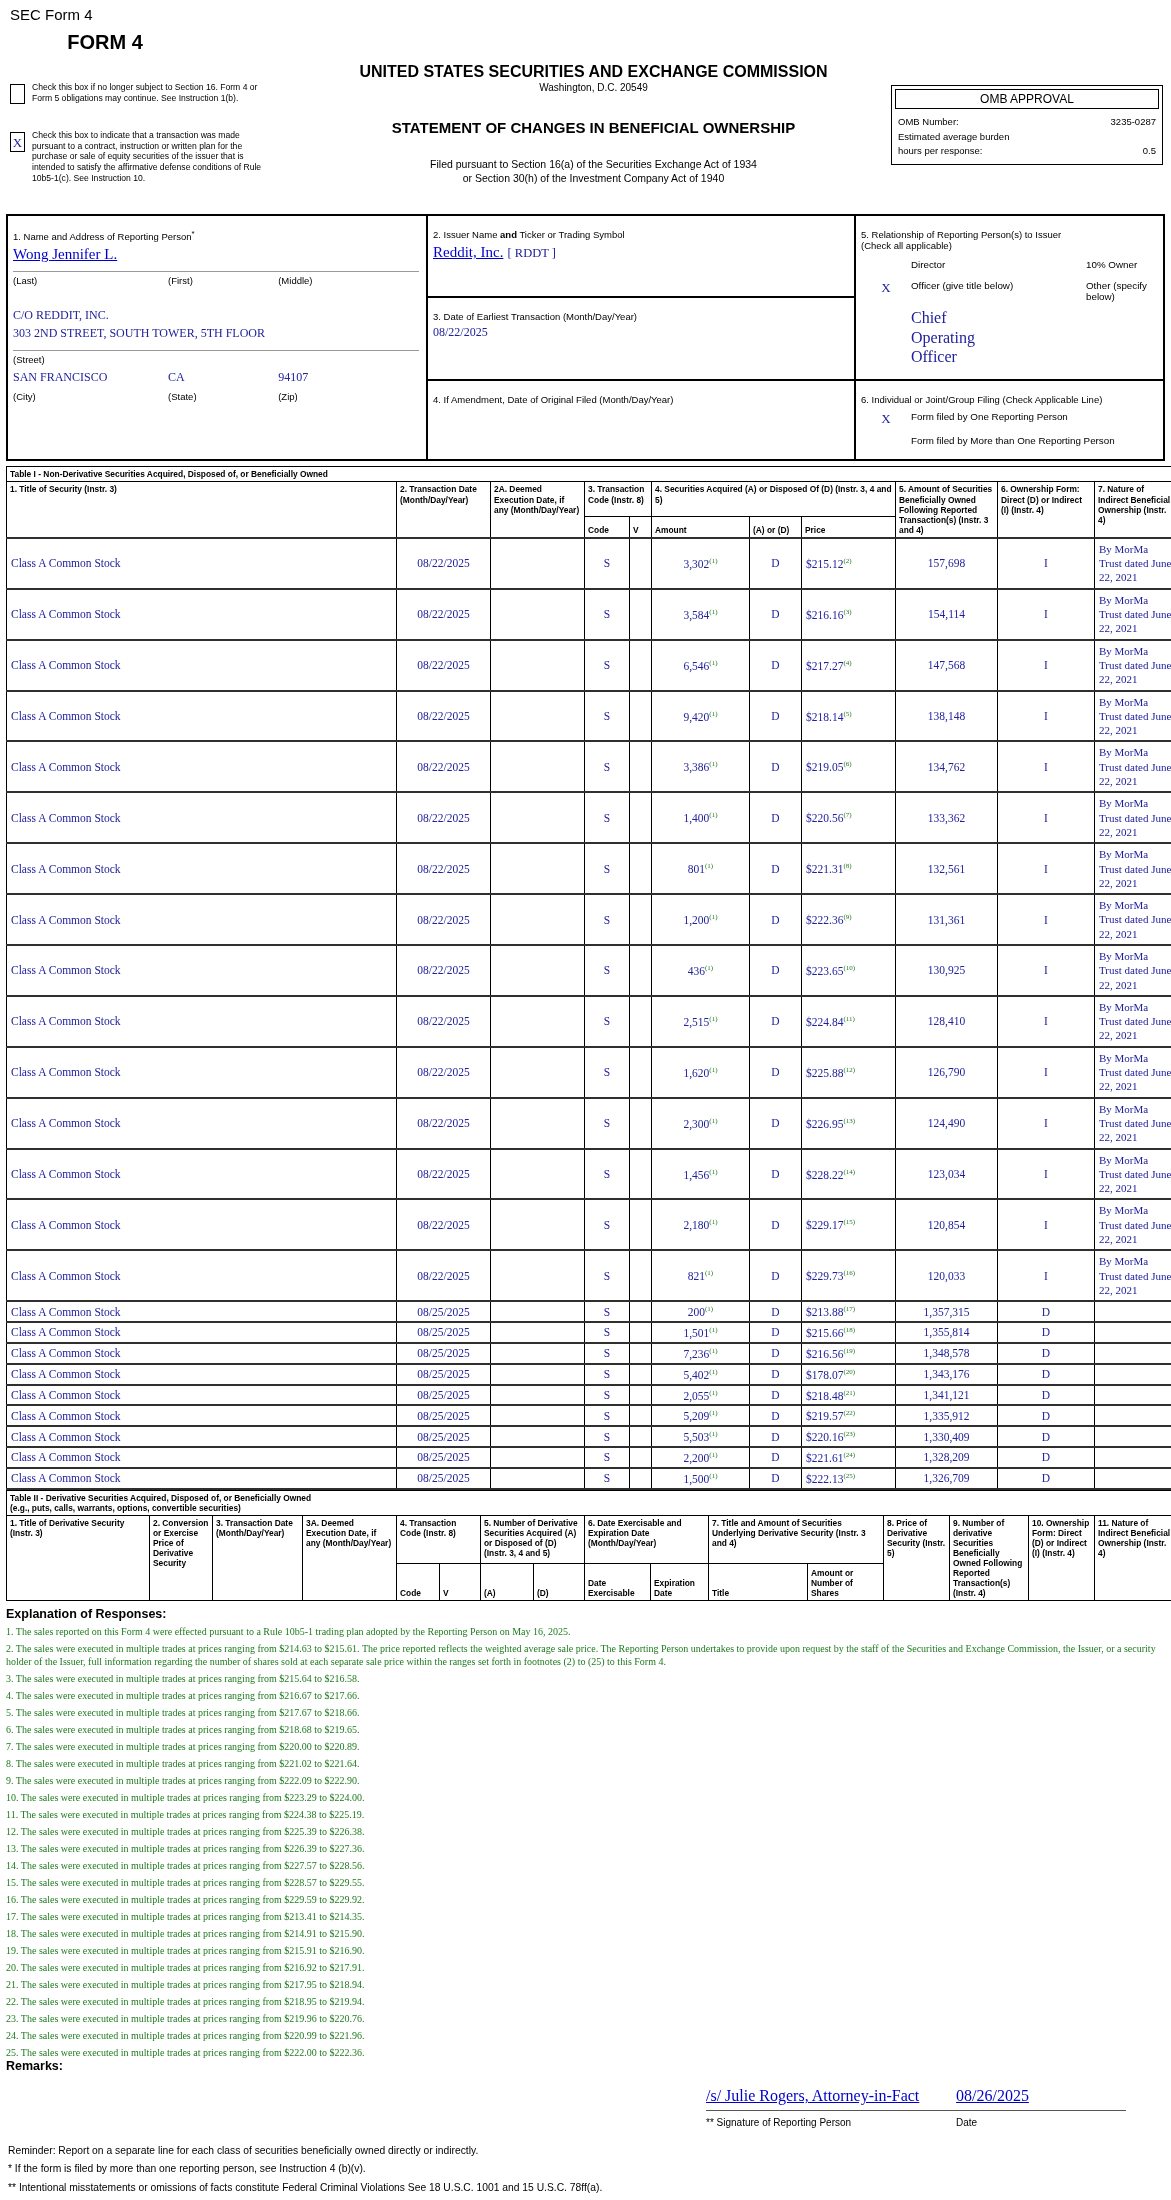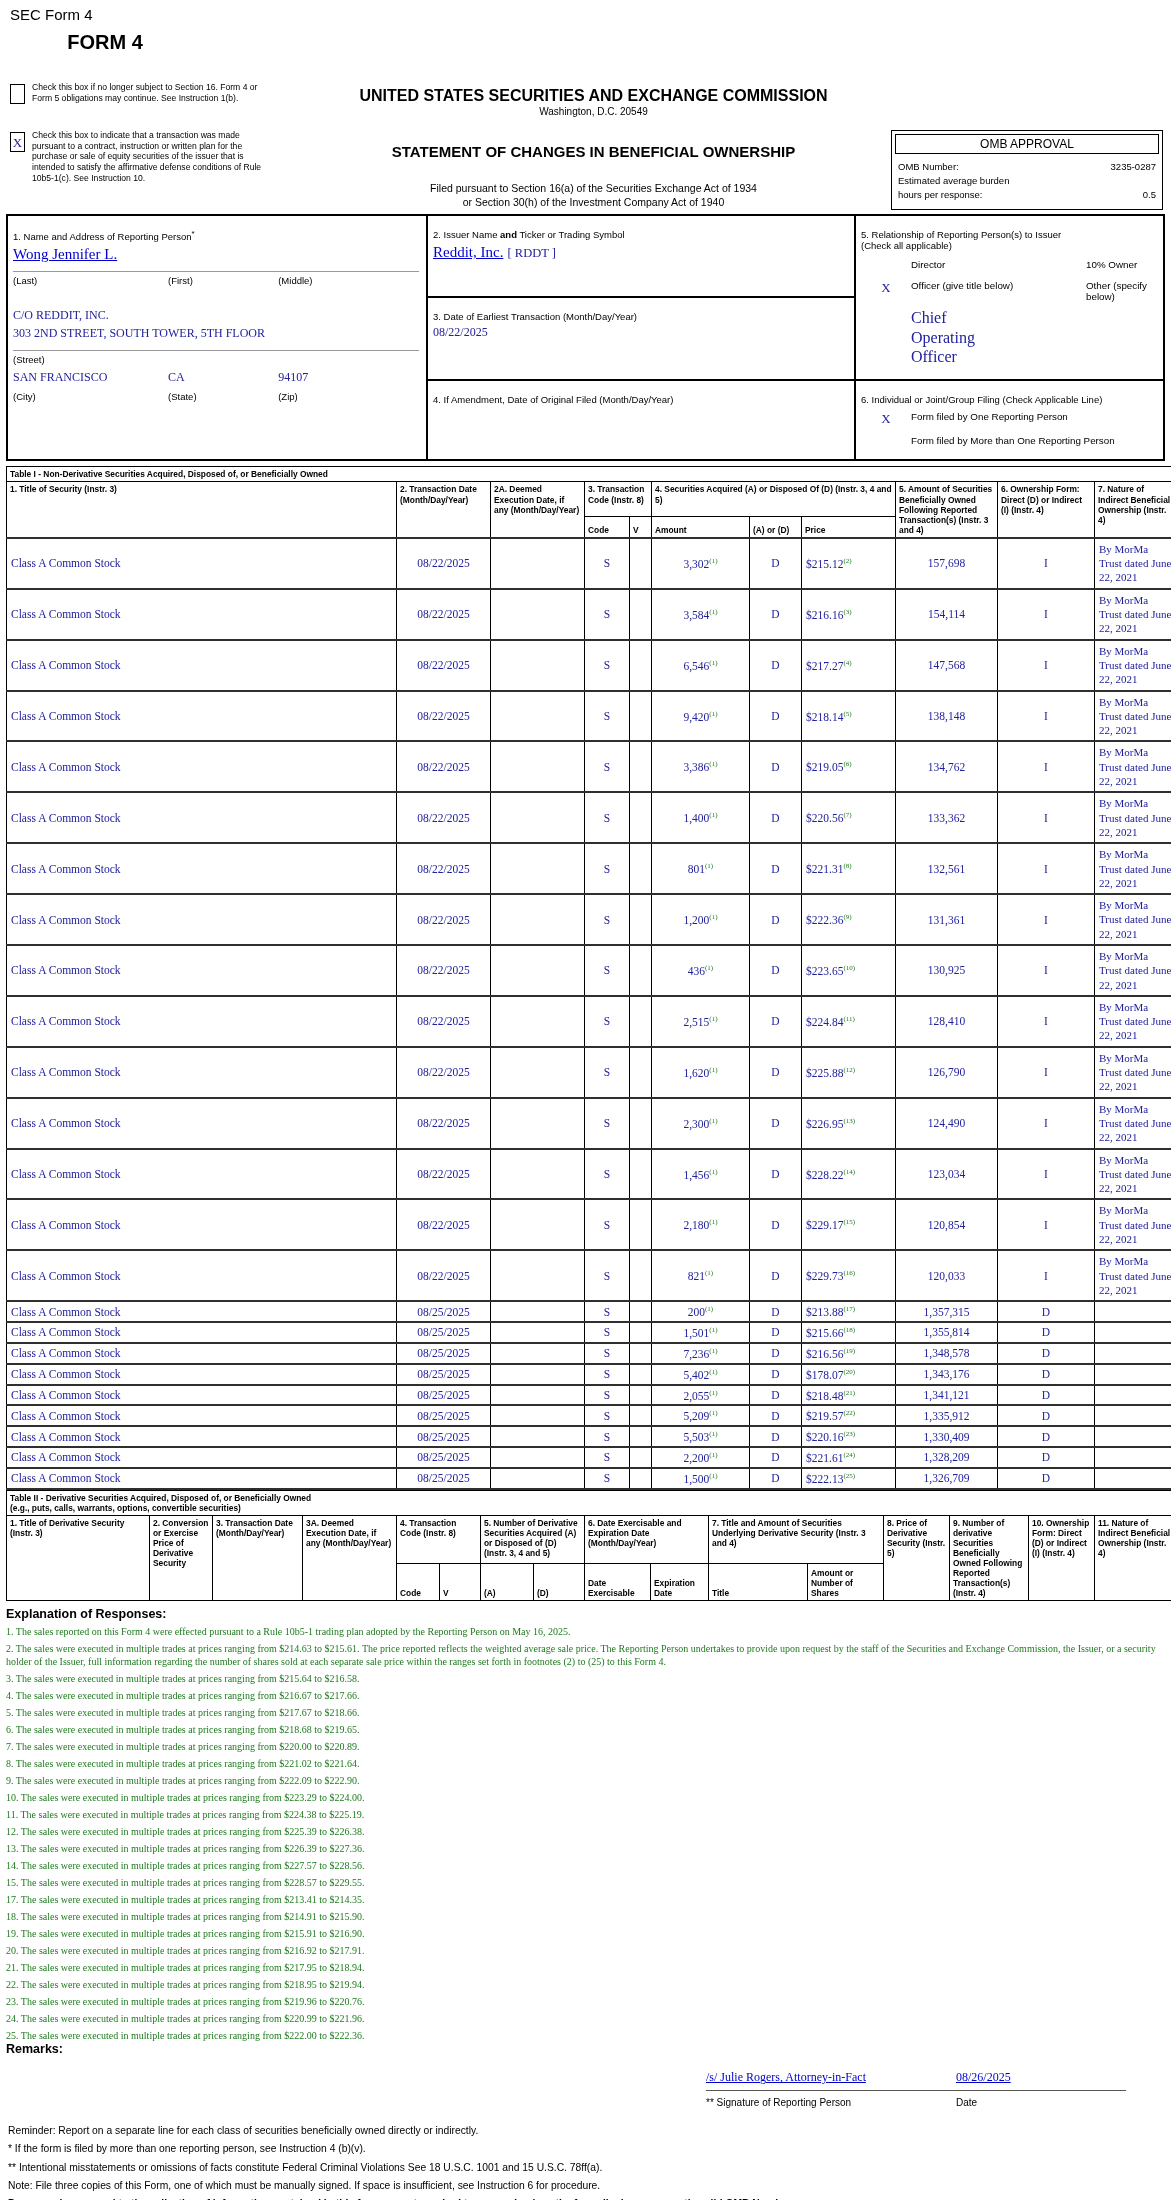--- a/index.html
+++ b/index.html
@@ -6,21 +6,21 @@
     --data-blue:#21219c; --link-blue:#0000cc; --footnote-green:#1f7a1f;
   }
   *{box-sizing:border-box;margin:0;padding:0}
   body{width:1171px;background:#fff;color:#000;font-family:"Liberation Sans",sans-serif;}
   .page{width:1171px;padding:4px 6px 20px 6px;position:relative}
   .serif{font-family:"Liberation Serif",serif;color:var(--data-blue)}
   a.lnk{font-family:"Liberation Serif",serif;color:var(--link-blue);text-decoration:underline;cursor:pointer}
   sup.fnref{color:var(--footnote-green);font-size:7px;font-family:"Liberation Serif",serif}
   
   .top-label{font-size:15px;padding:2px 0 2px 4px}
-  .hdr{display:flex;align-items:flex-end}
+  .hdr{display:flex;align-items:center}
   .hdr-left{width:290px;flex-shrink:0;padding-left:4px}
   .form4{font-size:20px;font-weight:bold;text-align:center;width:190px;margin-top:6px}
   .cb-wrap{margin-top:28px;width:262px}
   .cb-item{display:flex;margin-bottom:26px}
   .cbx{width:15px;height:20px;border:1px solid #000;flex-shrink:0;margin-right:7px;margin-top:2px;
        font-family:"Liberation Serif",serif;color:var(--data-blue);font-size:13px;text-align:center;line-height:20px;cursor:pointer}
   .cb-text{font-size:8.6px;line-height:1.25}
   .hdr-center{flex:1;text-align:center;padding-top:14px}
   .hc-title{font-size:16px;font-weight:bold}
   .hc-sub{font-size:10px;margin-top:1px}
@@ -54,21 +54,21 @@
                    vertical-align:middle;padding:3px 4px;border-bottom:2px solid #2f2f2f;border-top:2px solid #2f2f2f}
   td.c-center{text-align:center}
   td.c-left{text-align:left}
   .t2-titlecell{border:2px solid #000;border-bottom:1px solid #000}
   
   .expl-title{font-size:12.5px;font-weight:bold;margin-top:6px}
   .fn-line{font-family:"Liberation Serif",serif;color:var(--footnote-green);font-size:10px;line-height:1.3;margin-top:4px;max-width:1160px}
   .remarks{font-size:12.5px;font-weight:bold;}
   
   .sig-wrap{margin:14px 0 0 700px;display:grid;grid-template-columns:250px 170px;row-gap:6px}
-  .sig-cell{border-bottom:1px solid #555;padding-bottom:5px;font-size:12px}
+  .sig-cell{border-bottom:1px solid #555;padding-bottom:5px;font-size:16px}
   .sig-label{font-size:10px}
   
   .footer{margin-top:14px;font-size:10.3px;line-height:1.75;padding-left:2px}
   .footer .bold{font-weight:bold}
 </style>
 </head>
 <body>
 
 <div class="page">
 
@@ -640,20 +640,21 @@
   <div class="fn-line"><span>11.</span> <span>The sales were executed in multiple trades at prices ranging from $224.38 to $225.19.</span></div>
 
   <div class="fn-line"><span>12.</span> <span>The sales were executed in multiple trades at prices ranging from $225.39 to $226.38.</span></div>
 
   <div class="fn-line"><span>13.</span> <span>The sales were executed in multiple trades at prices ranging from $226.39 to $227.36.</span></div>
 
   <div class="fn-line"><span>14.</span> <span>The sales were executed in multiple trades at prices ranging from $227.57 to $228.56.</span></div>
 
   <div class="fn-line"><span>15.</span> <span>The sales were executed in multiple trades at prices ranging from $228.57 to $229.55.</span></div>
 
+  <div class="fn-line"><span>16.</span> <span>The sales were executed in multiple trades at prices ranging from $229.59 to $229.92.</span></div>
 
   <div class="fn-line"><span>17.</span> <span>The sales were executed in multiple trades at prices ranging from $213.41 to $214.35.</span></div>
 
   <div class="fn-line"><span>18.</span> <span>The sales were executed in multiple trades at prices ranging from $214.91 to $215.90.</span></div>
 
   <div class="fn-line"><span>19.</span> <span>The sales were executed in multiple trades at prices ranging from $215.91 to $216.90.</span></div>
 
   <div class="fn-line"><span>20.</span> <span>The sales were executed in multiple trades at prices ranging from $216.92 to $217.91.</span></div>
 
   <div class="fn-line"><span>21.</span> <span>The sales were executed in multiple trades at prices ranging from $217.95 to $218.94.</span></div>

